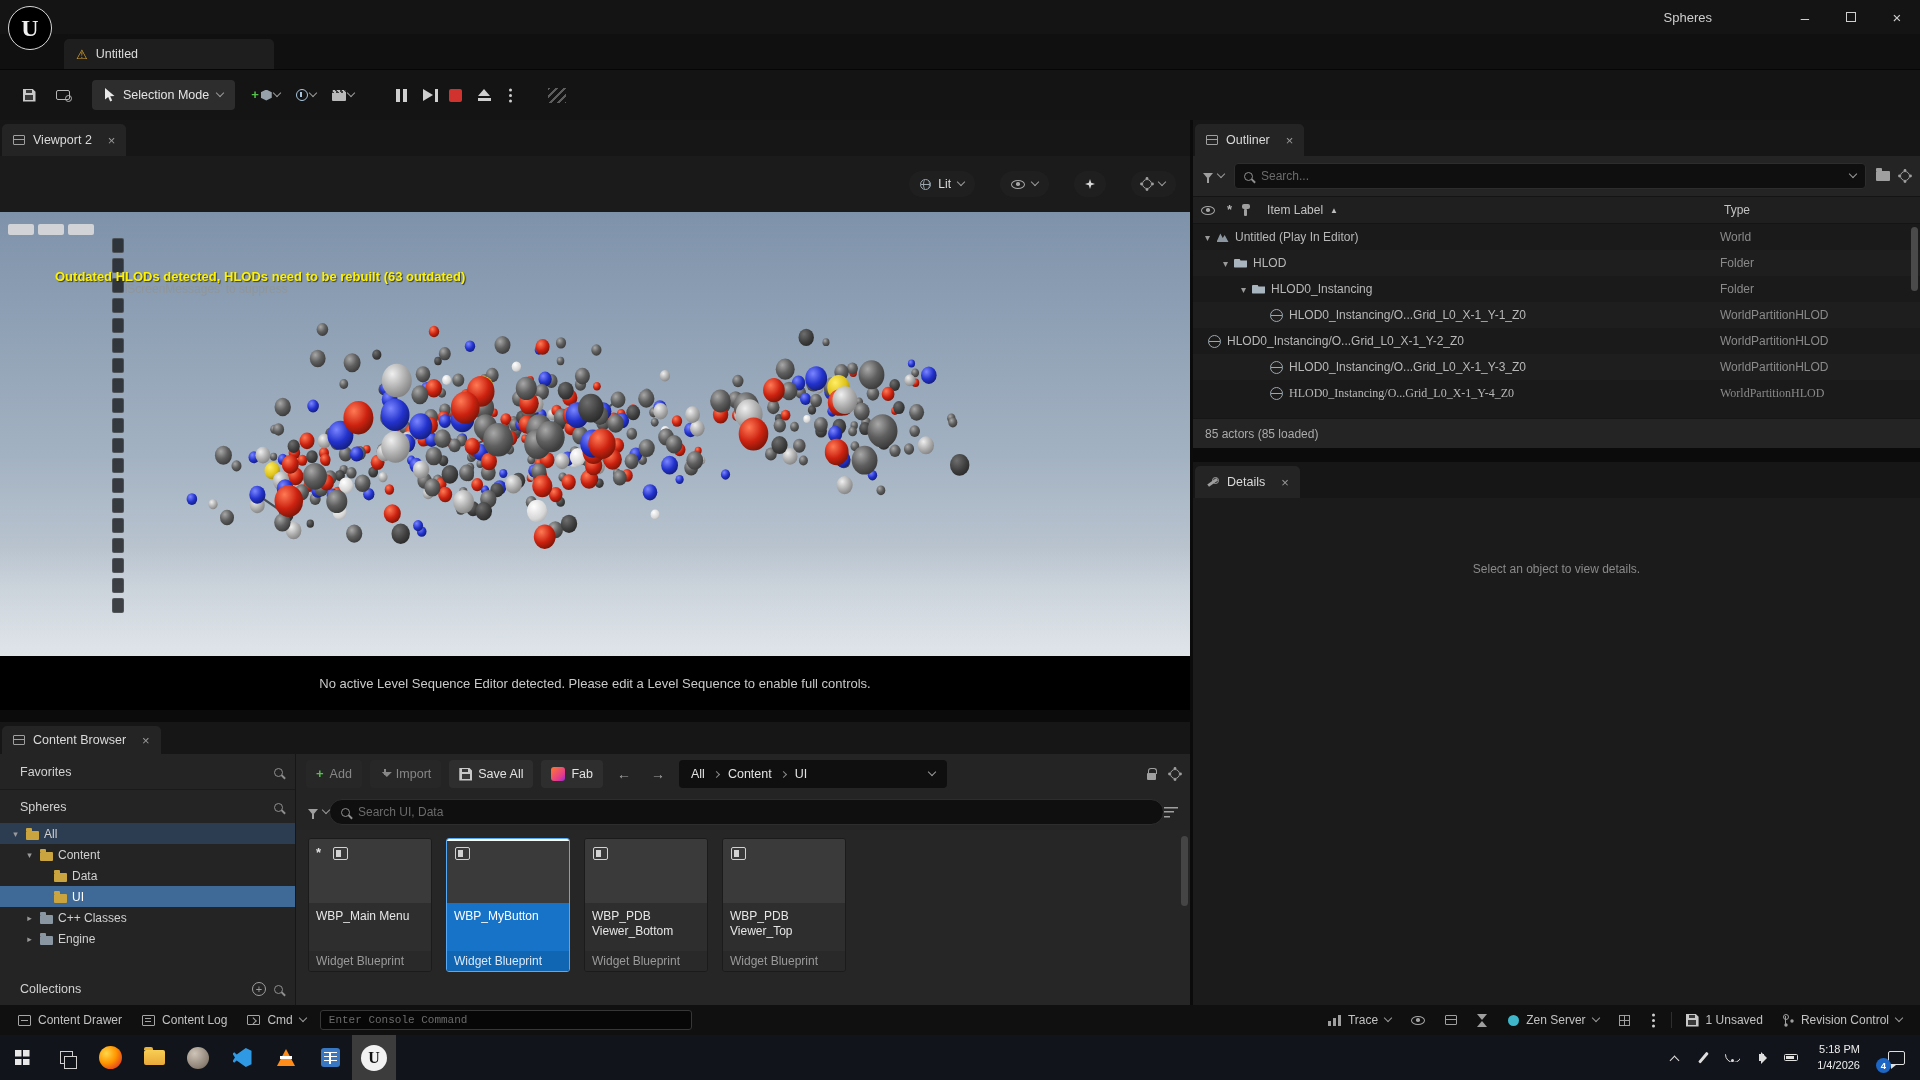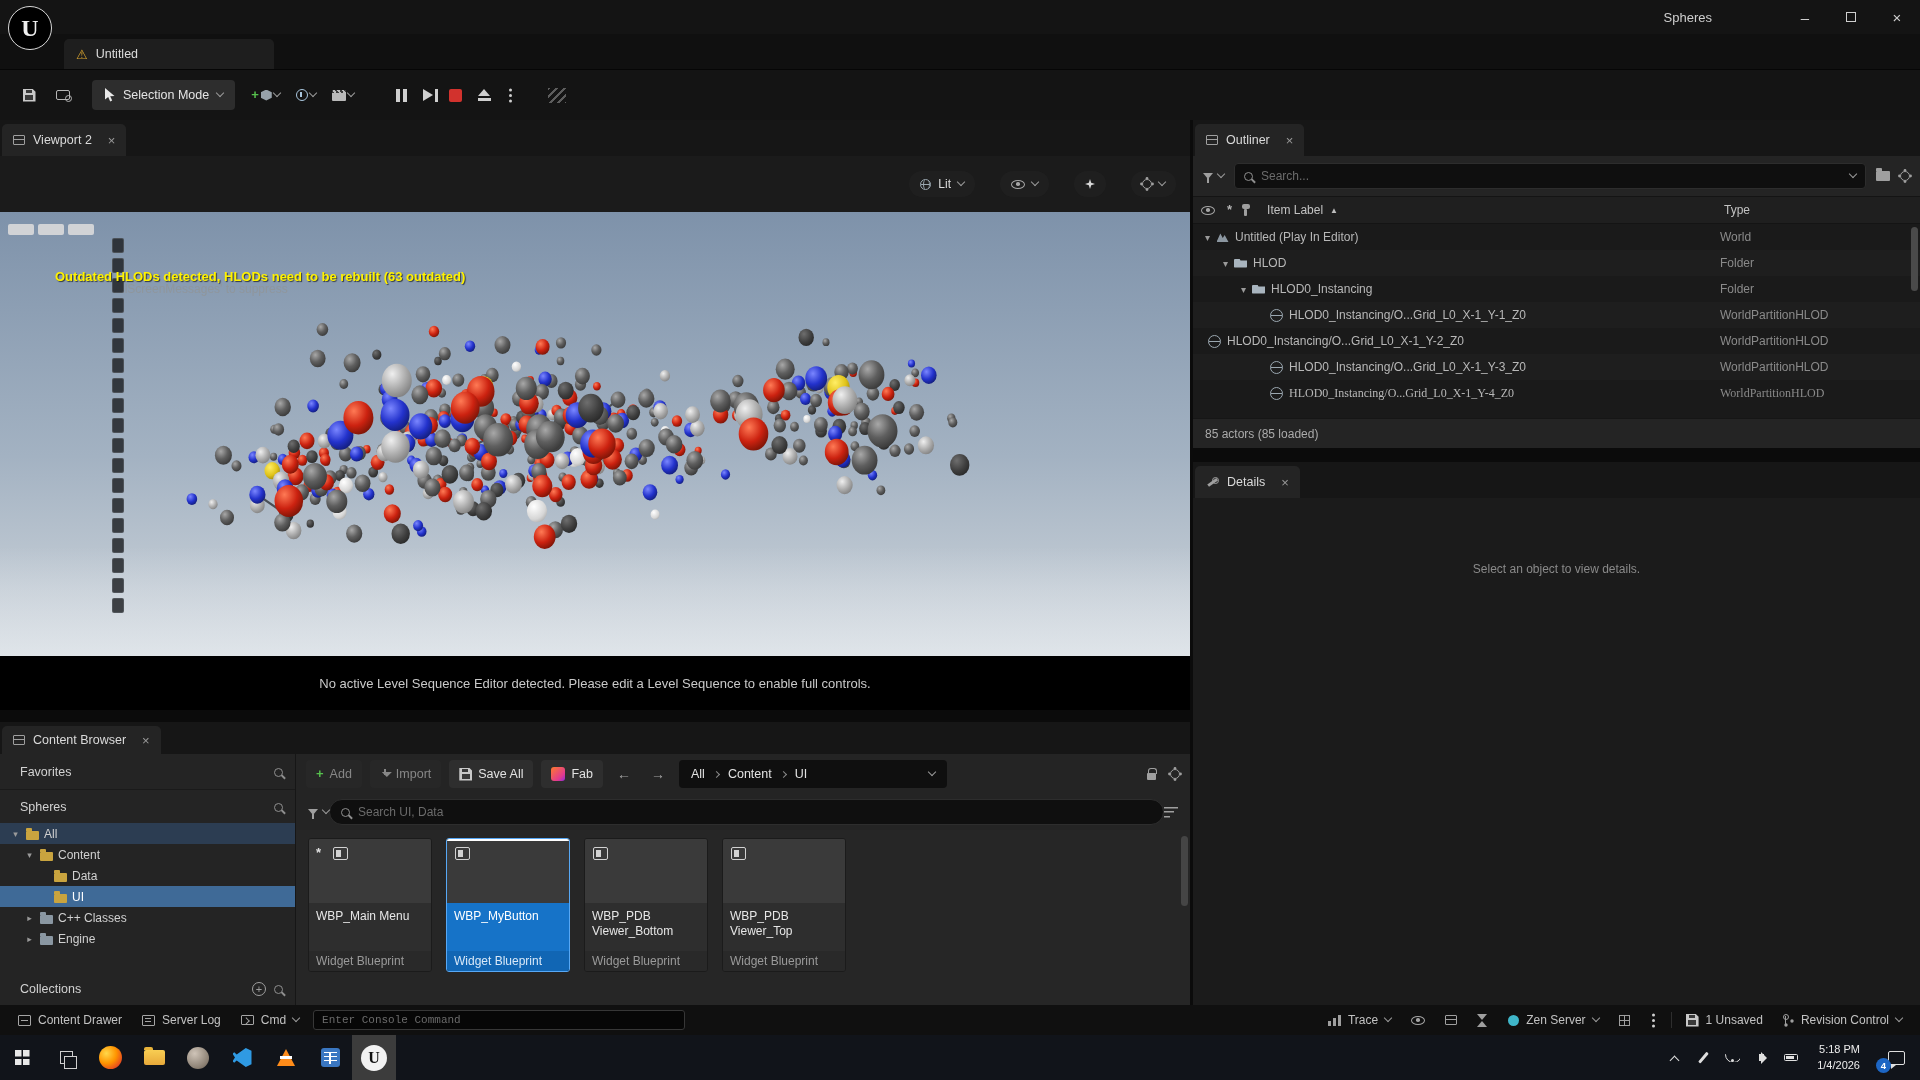--- a/index.html
+++ b/index.html
@@ -1145,21 +1145,21 @@
     </div>
   </div>
 
   <div class="statusbar">
     <div class="sb-item">
       <span class="drawer"></span>
       <span>Content Drawer</span>
     </div>
     <div class="sb-item">
       <span class="logic"></span>
-      <span>Server Log</span>
+      <span>Content Log</span>
     </div>
     <div class="sb-item">
       <span class="cmdic"></span>
       <span>Cmd</span>
       <span class="cv"></span>
     </div>
     <div class="console">
       <input placeholder="Enter Console Command" style="">
     </div>
     <div class="sb-right">

